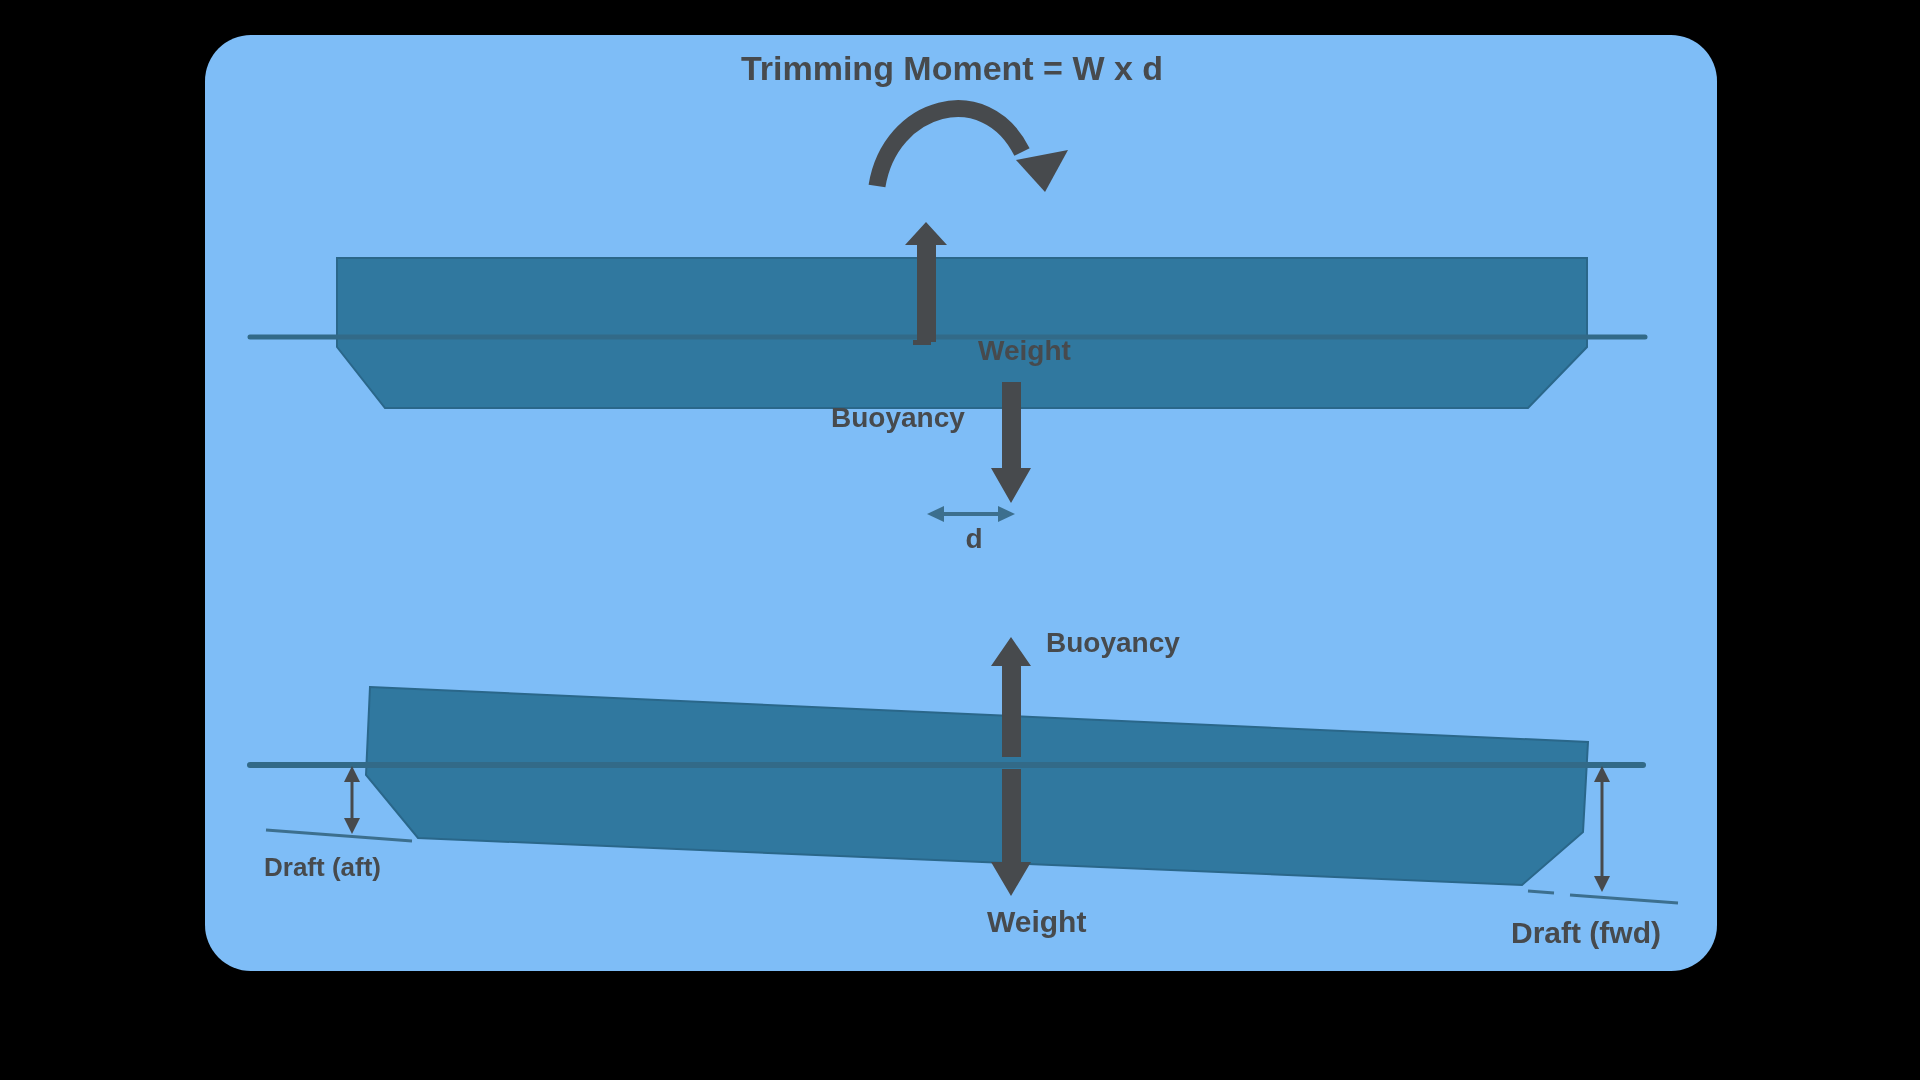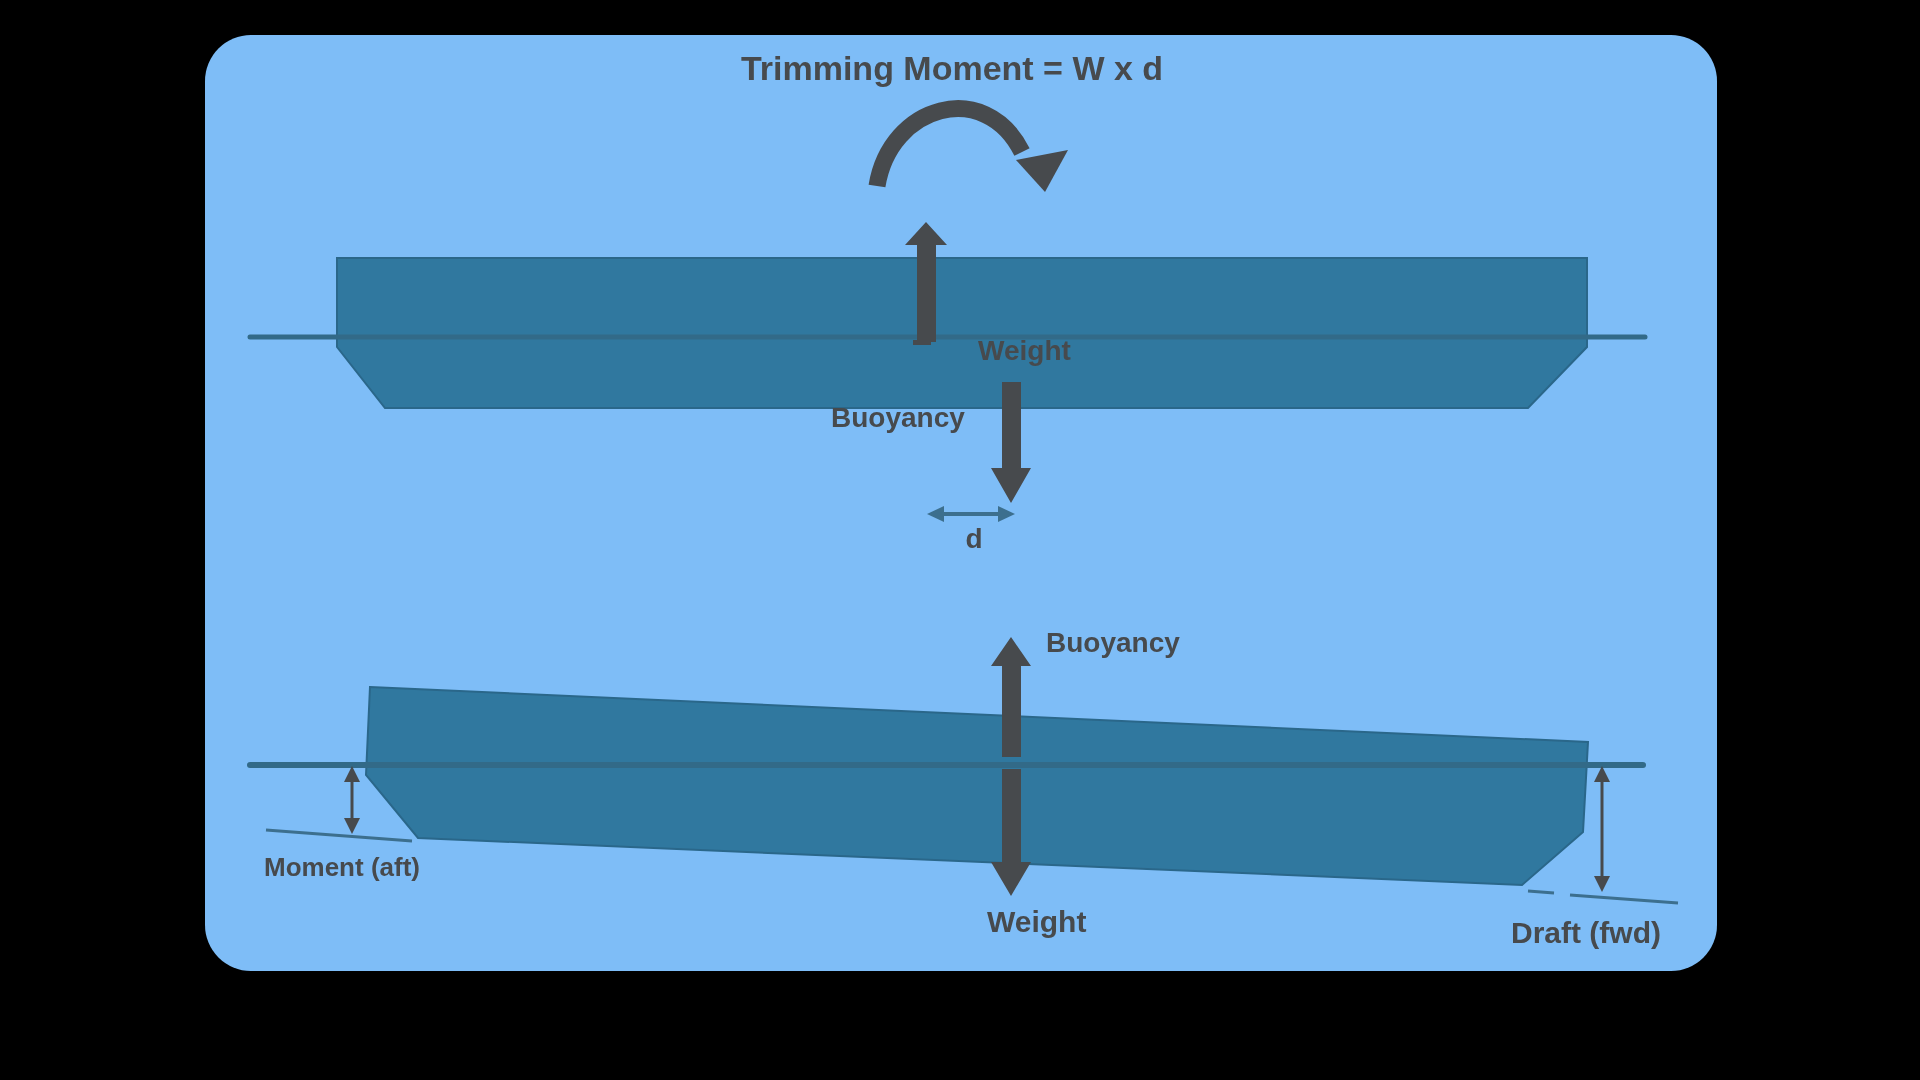--- a/index.html
+++ b/index.html
@@ -107,16 +107,16 @@
   </svg>
 
   <div class="label" id="title">Trimming Moment = W x d</div>
 
   <div class="label" id="lbl-top-weight">Weight</div>
   <div class="label" id="lbl-top-buoyancy">Buoyancy</div>
   <div class="label" id="lbl-d">d</div>
 
   <div class="label" id="lbl-bot-buoyancy">Buoyancy</div>
   <div class="label" id="lbl-bot-weight">Weight</div>
-  <div class="label" id="lbl-draft-aft">Moment (aft)</div>
+  <div class="label" id="lbl-draft-aft">Draft (aft)</div>
   <div class="label" id="lbl-draft-fwd">Draft (fwd)</div>
 
 </div>
 
 </body></html>

